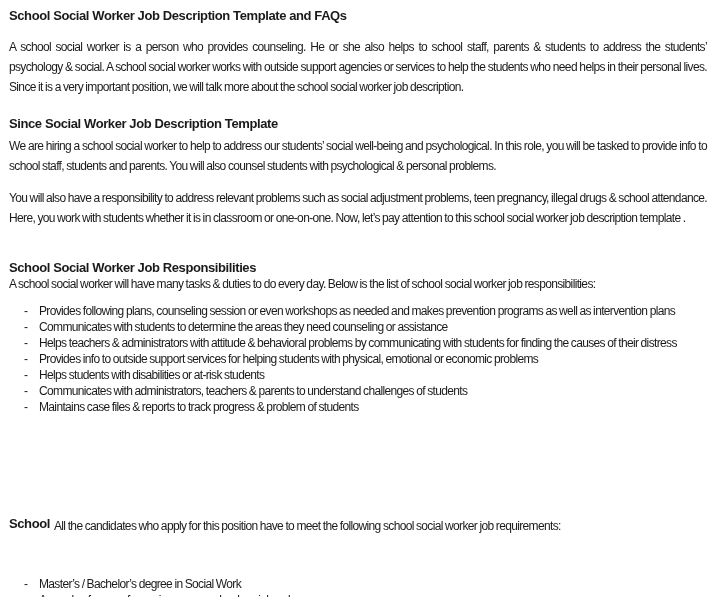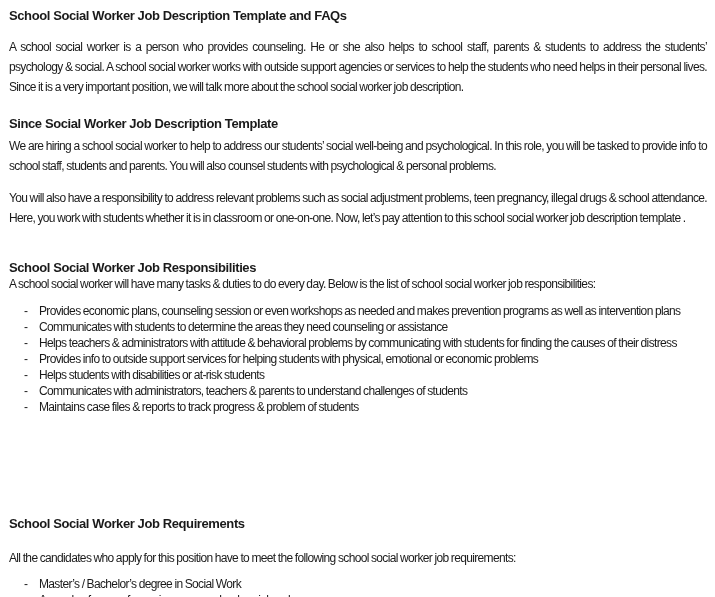--- a/index.html
+++ b/index.html
@@ -62,21 +62,21 @@
   
   #blk-h-faqs        { top: 8px; }
   #blk-p-intro       { top: 37px; }
   #blk-h-template    { top: 116px; }
   #blk-p-template1   { top: 136px; }
   #blk-p-template2   { top: 188px; }
   #blk-h-resp        { top: 260px; }
   #blk-p-resp-intro  { top: 274px; }
   #blk-list-resp     { top: 303px; }
   #blk-h-req         { top: 516px; }
-  #blk-p-req-intro   { top: 548px; }
+  #blk-p-req-intro   { top: 516px; margin-left: 45px; }
   #blk-list-req      { top: 576px; }
 </style>
 </head>
 <body>
 
 <div class="doc">
 
   <div class="blk heading" id="blk-h-faqs">School Social Worker Job Description Template and FAQs</div>
 
   <div class="blk para" id="blk-p-intro">A school social worker is a person who provides counseling. He or she also helps to school staff, parents &amp; students to address the students’ psychology &amp; social. A school social worker works with outside support agencies or services to help the students who need helps in their personal lives. Since it is a very important position, we will talk more about the school social worker job description.</div>
@@ -86,21 +86,21 @@
   <div class="blk para" id="blk-p-template1">We are hiring a school social worker to help to address our students’ social well-being and psychological. In this role, you will be tasked to provide info to school staff, students and parents. You will also counsel students with psychological &amp; personal problems.</div>
 
   <div class="blk para" id="blk-p-template2">You will also have a responsibility to address relevant problems such as social adjustment problems, teen pregnancy, illegal drugs &amp; school attendance. Here, you work with students whether it is in classroom or one-on-one. Now, let’s pay attention to this school social worker job description template .</div>
 
   <div class="blk heading" id="blk-h-resp">School Social Worker Job Responsibilities</div>
 
   <div class="blk para" id="blk-p-resp-intro">A school social worker will have many tasks &amp; duties to do every day. Below is the list of school social worker job responsibilities:</div>
 
   <div class="blk" id="blk-list-resp">
     <ul class="dash-list">
-      <li>Provides economic plans, counseling session or even workshops as needed and makes prevention programs as well as intervention plans</li>
+      <li>Provides following plans, counseling session or even workshops as needed and makes prevention programs as well as intervention plans</li>
       <li>Communicates with students to determine the areas they need counseling or assistance</li>
       <li>Helps teachers &amp; administrators with attitude &amp; behavioral problems by communicating with students for finding the causes of their distress</li>
       <li>Provides info to outside support services for helping students with physical, emotional or economic problems</li>
       <li>Helps students with disabilities or at-risk students</li>
       <li>Communicates with administrators, teachers &amp; parents to understand challenges of students</li>
       <li>Maintains case files &amp; reports to track progress &amp; problem of students</li>
     </ul>
   </div>
 
   <div class="blk heading" id="blk-h-req">School Social Worker Job Requirements</div>

